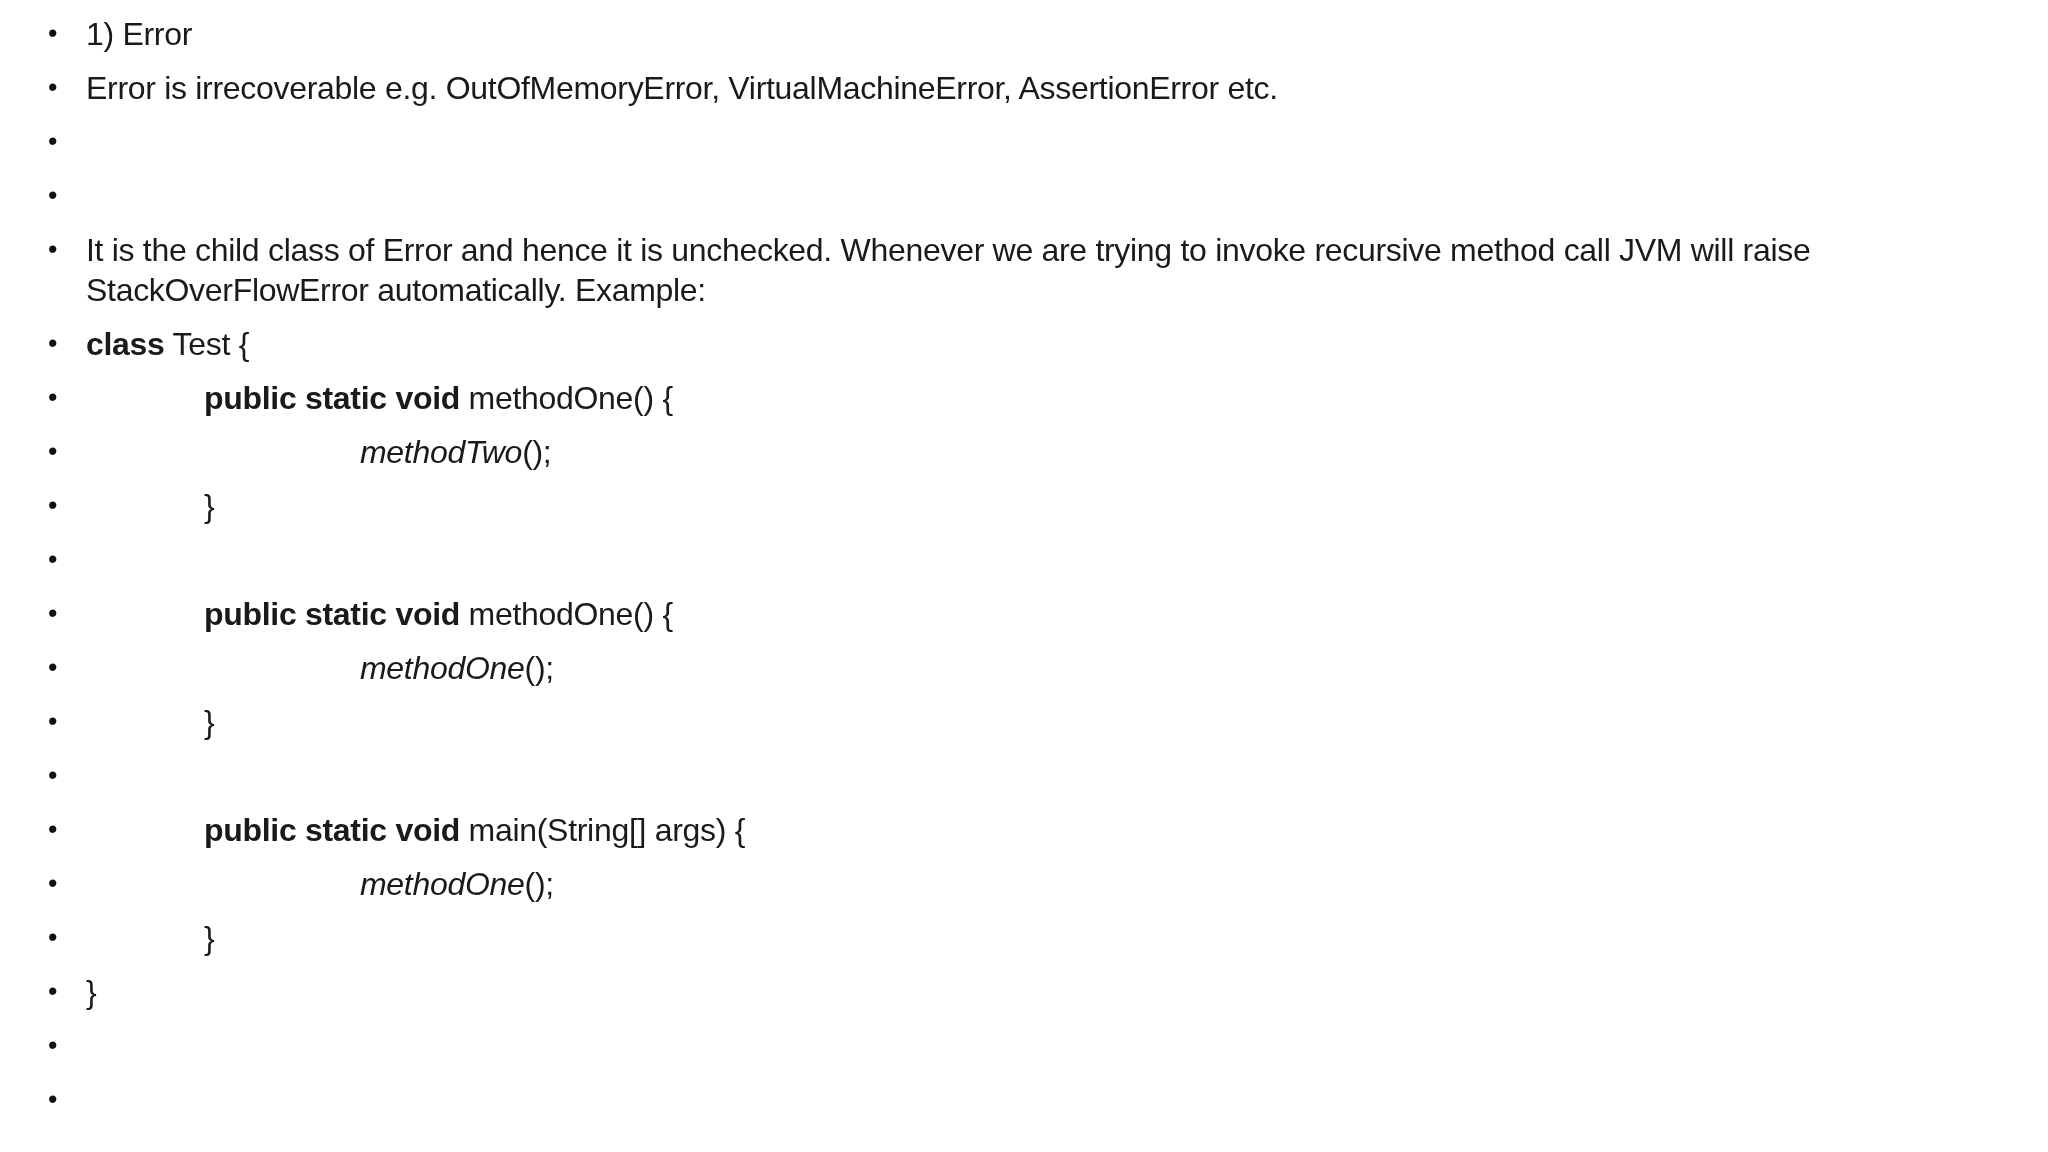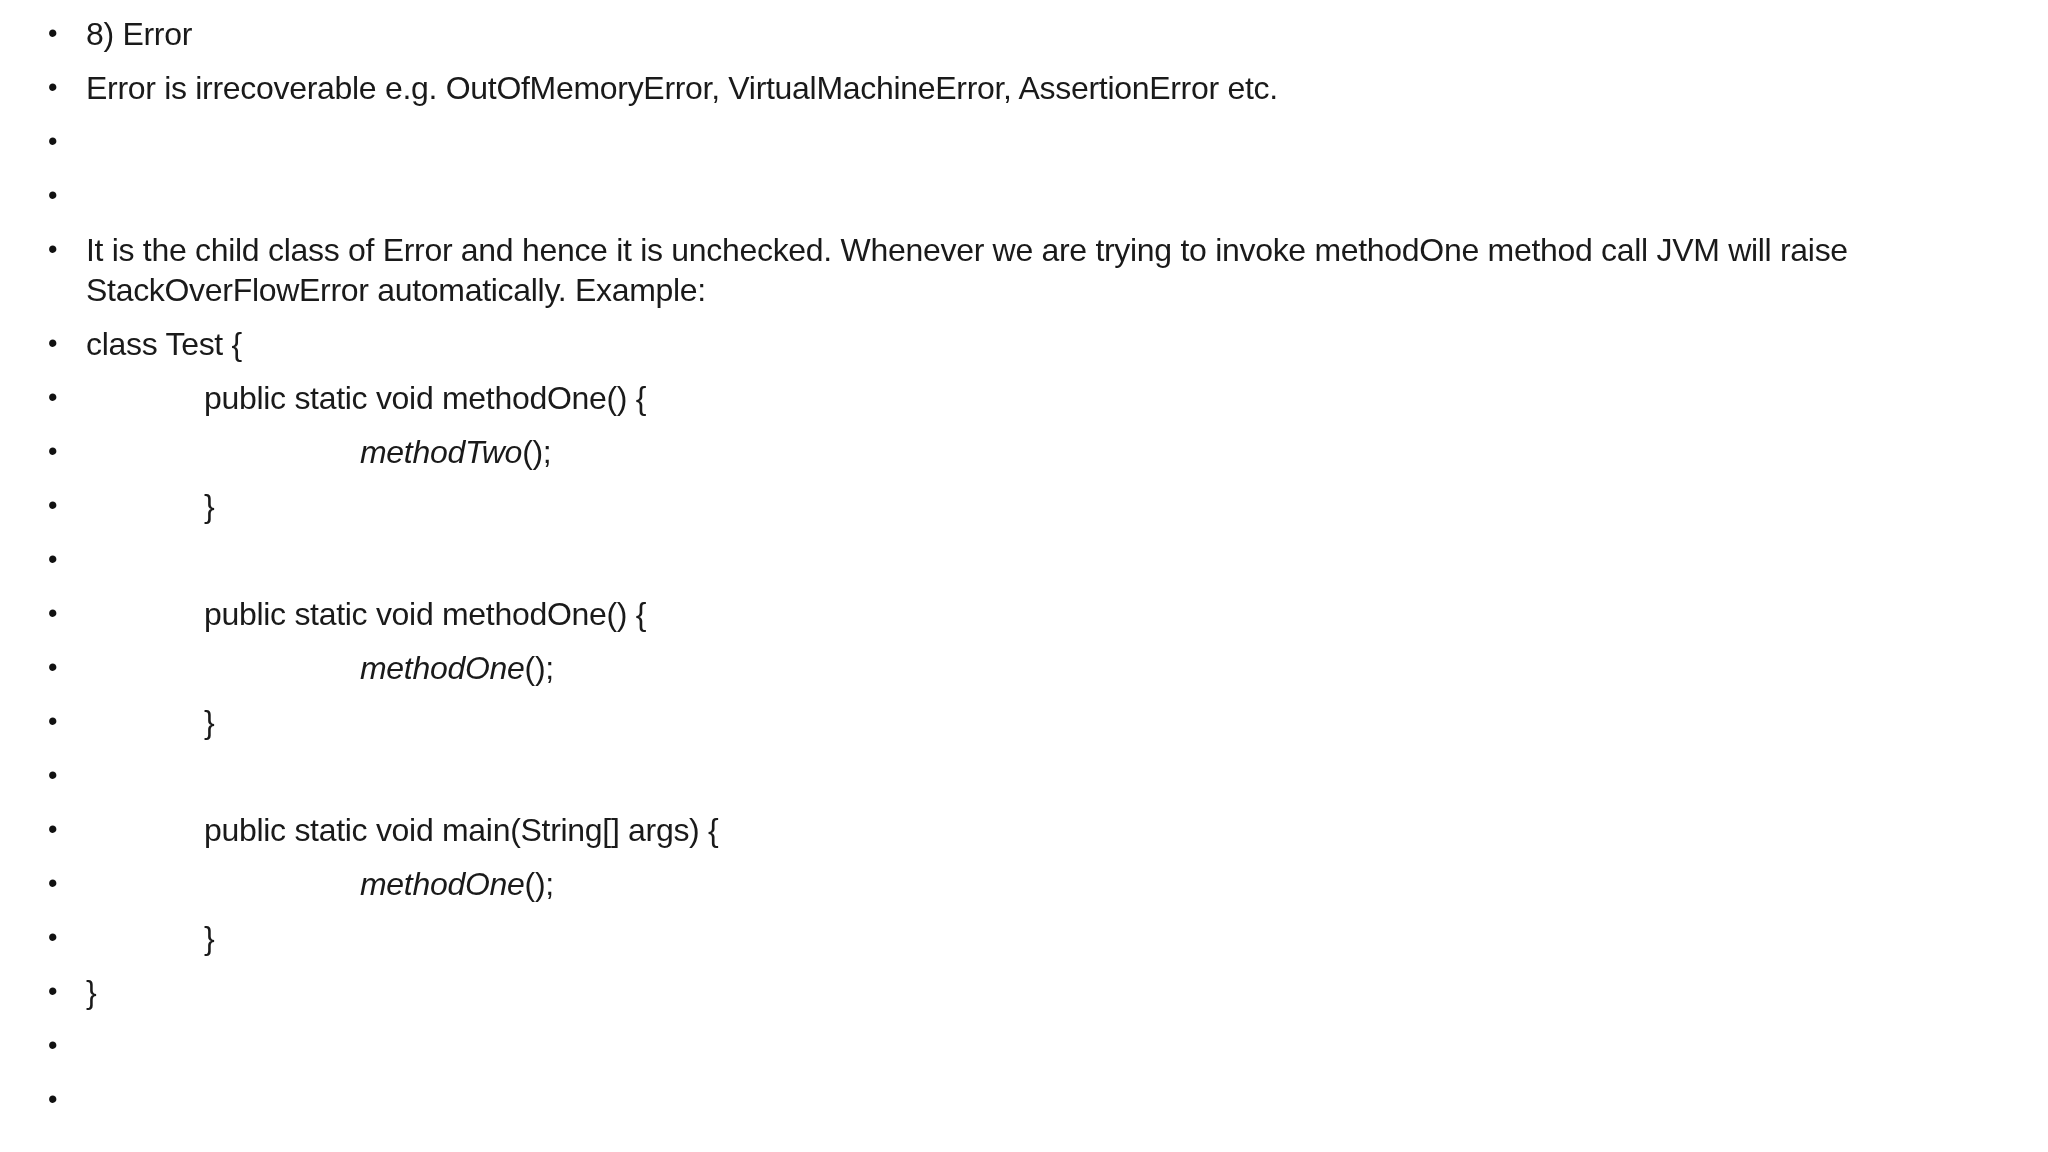--- a/index.html
+++ b/index.html
@@ -38,33 +38,33 @@
   li.bullet.indent-1 { padding-left: 204px; }
   li.bullet.indent-2 { padding-left: 360px; }
   li.bullet .dot {
     position: absolute;
     left: 48px;
     top: -1px;
     font-size: 27px;
     line-height: 40px;
     color: #111111;
   }
-  .b { font-weight: 400; margin-top: 28px; }
+  .b { font-weight: 700; margin-top: 28px; }
   .i { font-style: italic; margin-top: 28px; }
 </style>
 </head>
 <body>
 
 <main class="slide">
   <ul class="bullets" id="bullet-list">
-      <li class="bullet indent-0"><span class="dot">•</span><span class="text"><span>8) Error</span></span></li>
+      <li class="bullet indent-0"><span class="dot">•</span><span class="text"><span>1) Error</span></span></li>
       <li class="bullet indent-0"><span class="dot">•</span><span class="text"><span>Error is irrecoverable e.g. OutOfMemoryError, VirtualMachineError, AssertionError etc.</span></span></li>
       <li class="bullet indent-0"><span class="dot">•</span><span class="text"></span></li>
       <li class="bullet indent-0"><span class="dot">•</span></li>
-      <li class="bullet indent-0"><span class="dot">•</span><span class="text"><span>It is the child class of Error and hence it is unchecked. Whenever we are trying to invoke methodOne method call JVM will raise StackOverFlowError automatically. Example:</span></span></li>
+      <li class="bullet indent-0"><span class="dot">•</span><span class="text"><span>It is the child class of Error and hence it is unchecked. Whenever we are trying to invoke recursive method call JVM will raise StackOverFlowError automatically. Example:</span></span></li>
       <li class="bullet indent-0"><span class="dot">•</span><span class="text"><span class="b">class</span><span> Test {</span></span></li>
       <li class="bullet indent-1"><span class="dot">•</span><span class="text"><span class="b">public static void</span><span> methodOne() {</span></span></li>
       <li class="bullet indent-2"><span class="dot">•</span><span class="text"><span class="i">methodTwo</span><span>();</span></span></li>
       <li class="bullet indent-1"><span class="dot">•</span><span class="text"><span>}</span></span></li>
       <li class="bullet indent-0"><span class="dot">•</span><span class="text"></span></li>
       <li class="bullet indent-1"><span class="dot">•</span><span class="text"><span class="b">public static void</span><span> methodOne() {</span></span></li>
       <li class="bullet indent-2"><span class="dot">•</span><span class="text"><span class="i">methodOne</span><span>();</span></span></li>
       <li class="bullet indent-1"><span class="dot">•</span><span class="text"><span>}</span></span></li>
       <li class="bullet indent-0"><span class="dot">•</span><span class="text"></span></li>
       <li class="bullet indent-1"><span class="dot">•</span><span class="text"><span class="b">public static void</span><span> main(String[] args) {</span></span></li>

